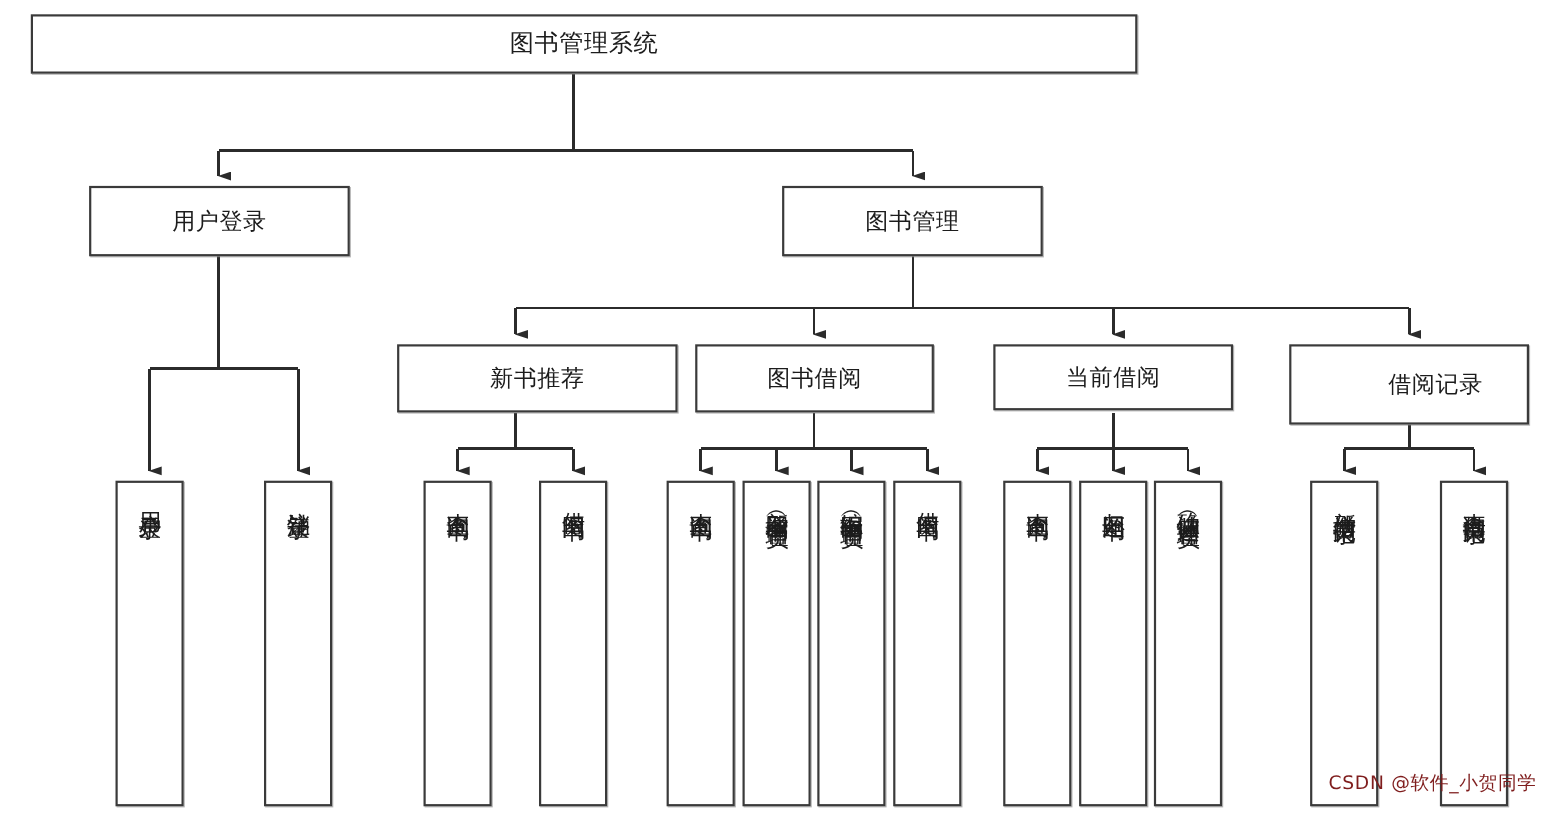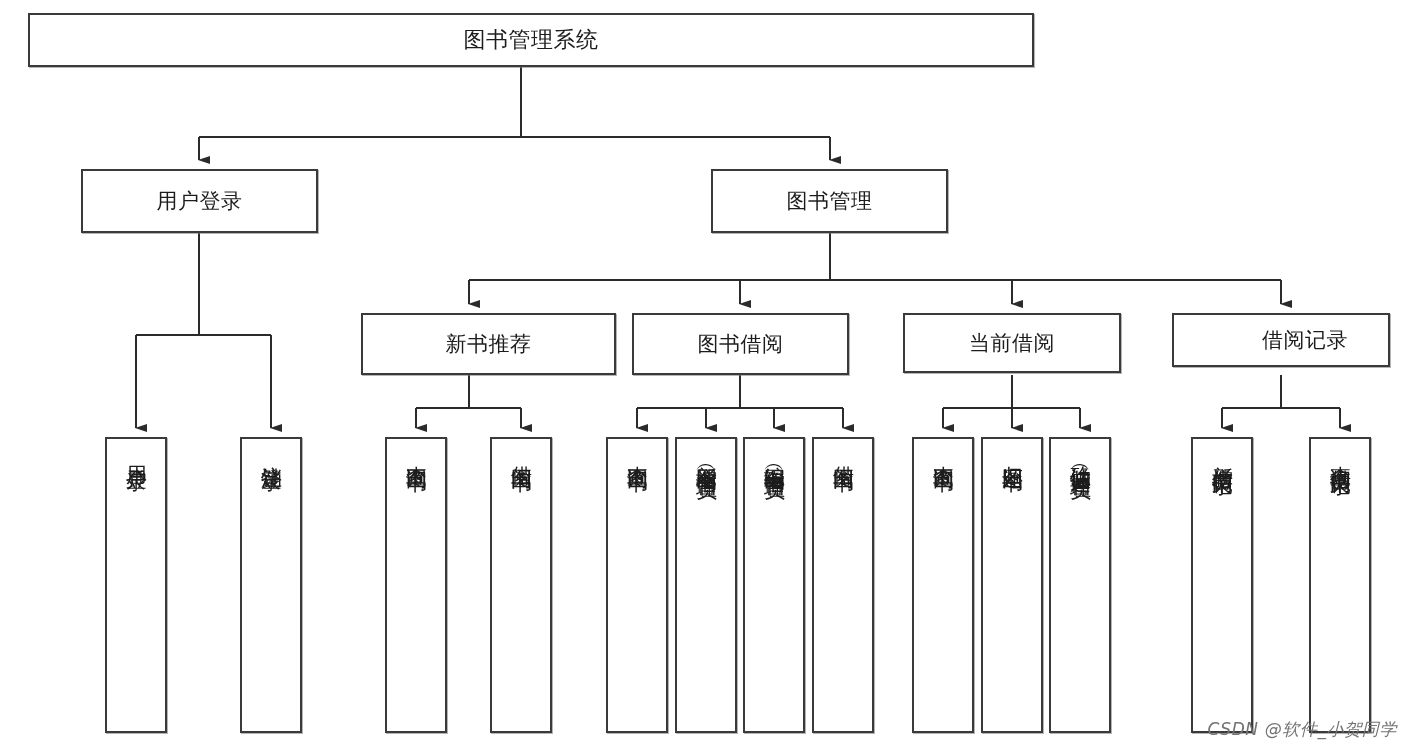--- a/index.html
+++ b/index.html
@@ -43,28 +43,27 @@
     writing-mode:vertical-rl;
     text-orientation:upright;
     font-size:21px;
     line-height:1.18;
     letter-spacing:2px;
     white-space:normal;
     max-height:282px;
   }
   .watermark{
     position:absolute;
-    right:8px;bottom:6px;
+    right:8px;bottom:24px;
     font-size:17px;
-    color:#737373;
+    color:#7f1d1d;
     letter-spacing:.6px;
     z-index:9;
     white-space:nowrap;
     user-select:none;
-    font-style:italic;
   }
 </style>
 </head>
 <body>
 
 <div id="diagram-root">
 
   <svg id="wires" viewBox="0 0 1405 747" width="1405" height="747" xmlns="http://www.w3.org/2000/svg">
     <defs>
       <marker id="ah" markerWidth="10" markerHeight="12" refX="4" refY="11" orient="auto" markerUnits="userSpaceOnUse">
@@ -130,21 +129,21 @@
 
   <div class="node" style="left:361px;top:313px;width:255px;height:62px;">
     <span class="node-label">新书推荐</span>
   </div>
   <div class="node" style="left:632px;top:313px;width:217px;height:62px;">
     <span class="node-label">图书借阅</span>
   </div>
   <div class="node" style="left:903px;top:313px;width:218px;height:60px;">
     <span class="node-label">当前借阅</span>
   </div>
-  <div class="node" style="left:1172px;top:313px;width:218px;height:54px;padding-left:48px;">
+  <div class="node" style="left:1172px;top:313px;width:218px;height:73px;padding-left:48px;">
     <span class="node-label">借阅记录</span>
   </div>
 
   <div class="node leaf" style="left:105px;top:437px;width:62px;height:296px;">
     <span class="node-label">用户登录</span>
   </div>
   <div class="node leaf" style="left:240px;top:437px;width:62px;height:296px;">
     <span class="node-label">注销登录</span>
   </div>
 

